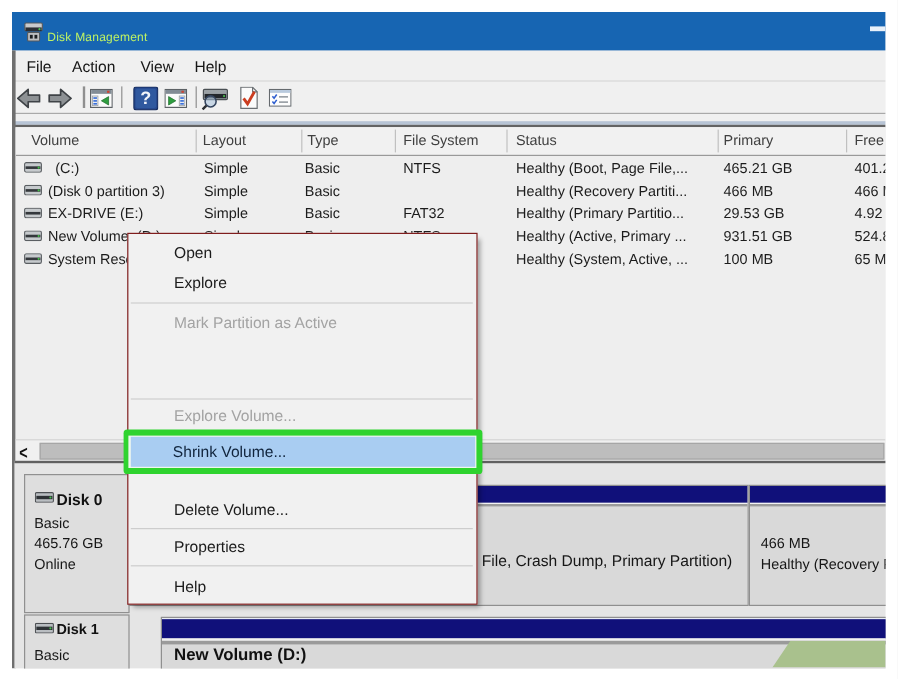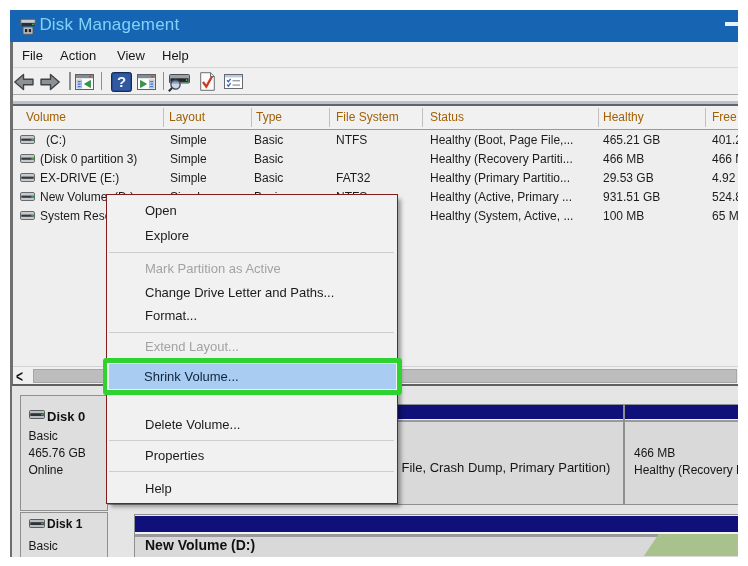--- a/index.html
+++ b/index.html
@@ -1,34 +1,34 @@
 <!DOCTYPE html>
 <html><head>
 <meta charset="utf-8">
 <style>
   html,body{margin:0;padding:0;}
   body{width:748px;height:566px;background:#ffffff;position:relative;overflow:hidden;
        font-family:"Liberation Sans",sans-serif;-webkit-font-smoothing:antialiased;}
   .abs{position:absolute;}
   #win{position:absolute;left:10px;top:10px;width:728px;height:547px;overflow:hidden;background:#f0f0f0;}
   #titlebar{position:absolute;left:0;top:0;width:728px;height:32px;background:#1765b2;}
-  #title-txt{position:absolute;left:29.4px;top:5px;color:#7dd3fc;font-size:17px;letter-spacing:0.2px;}
+  #title-txt{position:absolute;left:29.4px;top:16px;color:#bef264;font-size:10px;letter-spacing:0.2px;}
   #mindash{position:absolute;left:715px;top:12px;width:13px;height:3.5px;background:#e8f1fa;}
   #menubar{position:absolute;left:0;top:32px;width:728px;height:25px;border-bottom:1px solid #d7d7d7;}
   .menuitem{position:absolute;top:6px;font-size:13px;color:#161616;}
   #toolbar{position:absolute;left:0;top:58px;width:728px;height:26px;border-bottom:1px solid #a9a9a9;}
   .tsep{position:absolute;top:4px;width:1.5px;height:18px;background:#8f8f8f;}
   #blueline{position:absolute;left:0;top:91px;width:728px;height:2.5px;background:#b7c4d5;}
   #darkline{position:absolute;left:0;top:93.5px;width:728px;height:2.5px;background:#636363;}
   #leftborder{position:absolute;left:0;top:32px;width:3px;height:515px;background:#6f6f6f;}
   
   #listpane{position:absolute;left:3px;top:96px;width:725px;height:278px;background:#eeeeee;overflow:hidden;}
   #lheader{position:absolute;left:0;top:0;width:736px;height:23px;background:#f1f1f1;border-bottom:1px solid #999999;}
   .hsep{position:absolute;top:2px;width:1px;height:19px;background:#c0c0c0;}
-  .hlabel{position:absolute;top:4px;font-size:12px;color:#a16207;}
+  .hlabel{position:absolute;top:4px;font-size:12px;color:#404040;}
   .lrow{position:absolute;left:0;width:736px;height:19.1px;font-size:12px;color:#1c1c1c;}
   .lrow span{position:absolute;top:2.5px;white-space:pre;}
   .vicon{position:absolute;left:7px;top:5px;}
   
   #hscroll{position:absolute;left:0;top:259.5px;width:725px;height:18.5px;background:#f0f0f0;border-top:1px solid #d4d4d4;}
   #hthumb{position:absolute;left:20px;top:2px;width:704px;height:14.5px;background:#bdbdbd;border:1px solid #a6a6a6;box-sizing:border-box;}
   #harrow{position:absolute;left:3px;top:3px;font-size:12px;color:#111;font-weight:bold;transform:scaleY(1.3);}
   
   #bottompane{position:absolute;left:2px;top:374px;width:726px;height:173px;background:#e5e5e5;border-top:2.5px solid #606060;box-sizing:border-box;}
   .diskbox{position:absolute;background:#dedede;border:1px solid #909090;}
@@ -143,21 +143,21 @@
   <div id="blueline"></div>
   <div id="darkline"></div>
   <div id="leftborder"></div>
   <div id="listpane">
     <div id="lheader">
       <div class="hlabel" style="left:13px">Volume</div>
       <div class="hlabel" style="left:156px">Layout</div>
       <div class="hlabel" style="left:243px">Type</div>
       <div class="hlabel" style="left:323px">File System</div>
       <div class="hlabel" style="left:417px">Status</div>
-      <div class="hlabel" style="left:590px">Healthy</div>
+      <div class="hlabel" style="left:590px">Primary</div>
       <div class="hlabel" style="left:699px">Free</div>
       <div class="hsep" style="left:149.7px"></div>
       <div class="hsep" style="left:238px"></div>
       <div class="hsep" style="left:316px"></div>
       <div class="hsep" style="left:409px"></div>
       <div class="hsep" style="left:585px"></div>
       <div class="hsep" style="left:691.5px"></div>
     </div>
     <div class="lrow" style="top:24px">
       <svg class="vicon" width="15" height="9" viewBox="0 0 15 9">
@@ -280,24 +280,22 @@
   </div>
   <svg id="wedge" width="99" height="23" viewBox="0 0 99 23">
     <polygon points="18,0 99,0 99,23 2.5,23" fill="#a9c18d"></polygon>
   </svg>
   <div id="wikitxt">wiki<b>How</b></div>
   <div id="cmenu">
     <div class="mi" style="top:4.4px">Open</div>
     <div class="mi" style="top:28.6px">Explore</div>
     <div class="msep" style="top:57px"></div>
     <div class="mi dis" style="top:62px">Mark Partition as Active</div>
-    <div class="mi" style="top:85.7px">Change Drive Letter and Paths...</div>
-    <div class="mi" style="top:109.4px">Format...</div>
     <div class="msep" style="top:137px"></div>
-    <div class="mi dis" style="top:140px">Extend Layout...</div>
+    <div class="mi dis" style="top:140px">Explore Volume...</div>
     <div class="mi" style="top:218px">Delete Volume...</div>
     <div class="msep" style="top:245px"></div>
     <div class="mi" style="top:249.4px">Properties</div>
     <div class="msep" style="top:276px"></div>
     <div class="mi" style="top:281.6px">Help</div>
   </div>
   <div id="greenbox">
       <div id="greenwhite"></div>
       <div id="greenblue"></div>
     </div>

